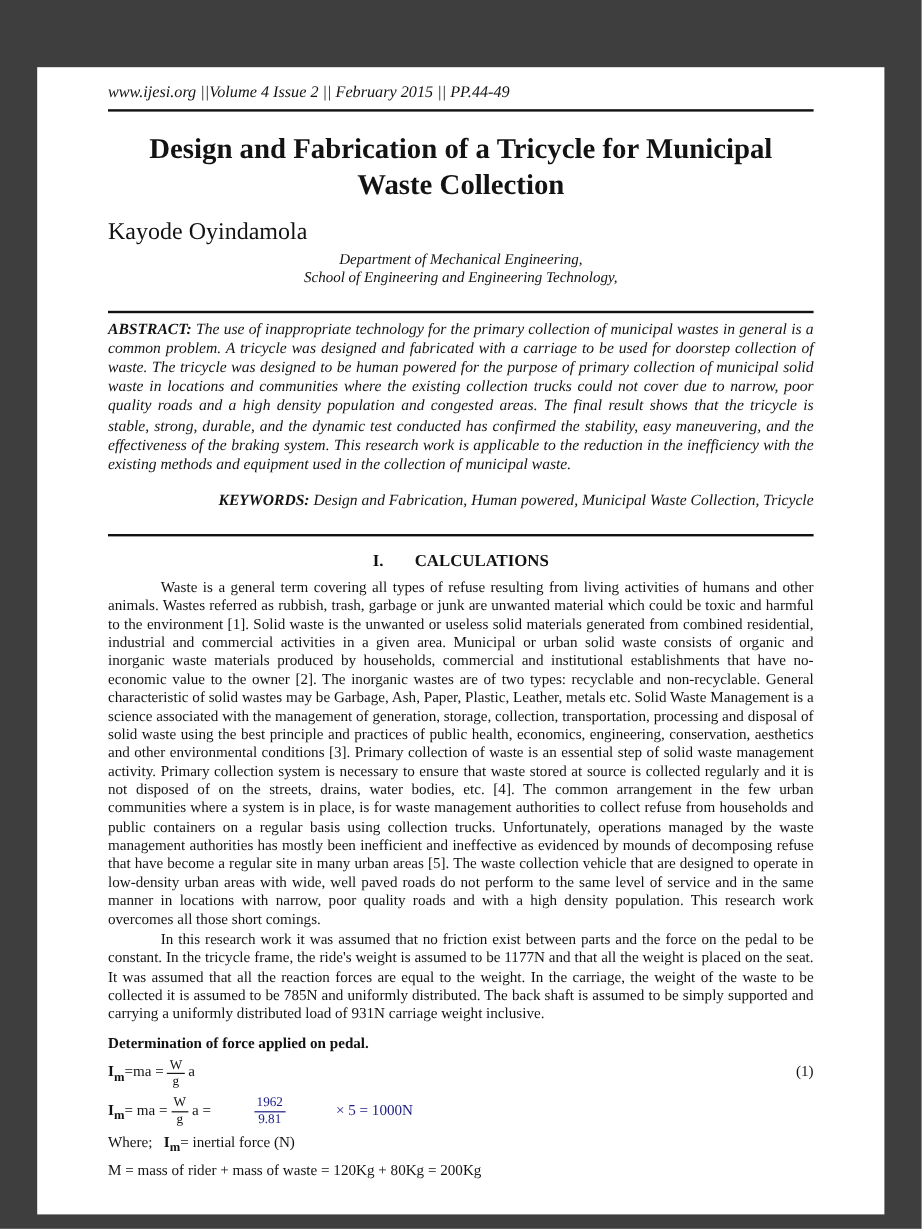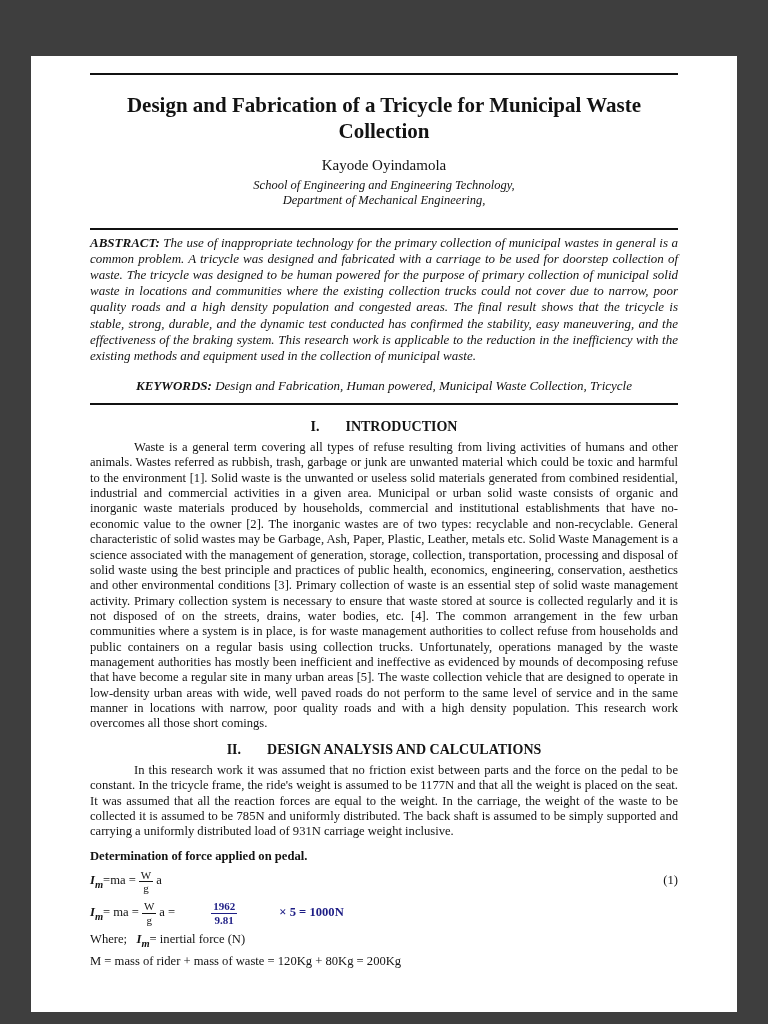--- a/index.html
+++ b/index.html
@@ -16,83 +16,83 @@
     padding:10px 59px 6px 59px;
     display:flex;flex-direction:column;
     color:#131313;
   }
   
   .jheader{font-style:italic;font-size:13.5px;line-height:1.3;margin-top:2px;}
   .rule{height:2px;background:#111;margin:4px 0;}
   .rule.hdr{margin-top:5px;}
   
   .title{
-    font-size:21px;font-weight:bold;text-align:center;
+    font-size:24px;font-weight:bold;text-align:center;
     line-height:1.25;max-width:520px;margin:13px auto 10px auto;
   }
-  .author{font-size:15px;text-align:center;margin:2px 0 4px 0;}
+  .author{font-size:20px;text-align:left;margin:2px 0 4px 0;}
   .affil{font-style:italic;font-size:12.5px;text-align:center;line-height:1.22;}
   
   .abstract-block{margin-top:16px;}
   .abstract,.keywords{
     font-style:italic;font-size:13px;line-height:1.24;
     text-align:justify;margin:5px 0 0 0;
   }
   .blabel{font-weight:bold;font-style:italic;}
-  .keywords{margin-top:14px;margin-bottom:9px;text-align:center;}
+  .keywords{margin-top:14px;margin-bottom:20px;text-align:right;}
   
   .sec-head{font-size:14px;font-weight:bold;text-align:center;margin:10px 0 3px 0;}
   .sec-num{margin-right:26px;}
   .body-par{
     font-size:12.6px;line-height:1.22;text-align:justify;
     margin:2px 0 0 0;text-indent:44px;
   }
   .subhead{font-size:12.6px;font-weight:bold;margin:9px 0 2px 0;}
   
   .eq-line{font-size:12.6px;margin:3px 0;position:relative;}
   .eq-number{position:absolute;right:0;top:4px;}
   .frac{
     display:inline-block;text-align:center;vertical-align:middle;
     font-size:11px;line-height:1.12;margin:0 3px;
   }
   .frac .fn{display:block;border-bottom:1px solid currentColor;padding:0 2px;}
   .frac .fd{display:block;}
-  .eq-bold{font-weight:bold;font-style:italic;}
-  .blue{color:#1d1d85;font-weight:bold;margin-left:36px;}
+  .eq-bold{font-weight:bold;}
+  .blue{color:#1d1d85;font-weight:normal;margin-left:36px;}
   .plain-line{font-size:12.6px;margin:3px 0;}
 </style>
 </head>
 <body>
 
 <div class="page">
 
   <div class="jheader">
+    <div>www.ijesi.org ||Volume 4 Issue 2 || February 2015 || PP.44-49</div>
   </div>
   <div class="rule hdr"></div>
 
   <h1 class="title">Design and Fabrication of a Tricycle for Municipal Waste Collection</h1>
 
   <div class="author">Kayode Oyindamola</div>
 
   <div class="affil">
+    <div>Department of Mechanical Engineering,</div>
     <div>School of Engineering and Engineering Technology,</div>
-    <div>Department of Mechanical Engineering,</div>
   </div>
 
   <div class="abstract-block">
     <div class="rule"></div>
     <p class="abstract"><span class="blabel">ABSTRACT:</span><span> The use of inappropriate technology for the primary collection of municipal wastes in general is a common problem. A tricycle was designed and fabricated with a carriage to be used for doorstep collection of waste. The tricycle was designed to be human powered for the purpose of primary collection of municipal solid waste in locations and communities where the existing collection trucks could not cover due to narrow, poor quality roads and a high density population and congested areas. The final result shows that the tricycle is stable, strong, durable, and the dynamic test conducted has confirmed the stability, easy maneuvering, and the effectiveness of the braking system. This research work is applicable to the reduction in the inefficiency with the existing methods and equipment used in the collection of municipal waste.</span></p>
     <p class="keywords"><span class="blabel">KEYWORDS:</span><span> Design and Fabrication, Human powered, Municipal Waste Collection, Tricycle</span></p>
     <div class="rule"></div>
   </div>
 
-  <h2 class="sec-head"><span class="sec-num">I.</span><span>INTRODUCTION</span></h2>
+  <h2 class="sec-head"><span class="sec-num">I.</span><span>CALCULATIONS</span></h2>
   <p class="body-par">Waste is a general term covering all types of refuse resulting from living activities of humans and other animals. Wastes referred as rubbish, trash, garbage or junk are unwanted material which could be toxic and harmful to the environment [1]. Solid waste is the unwanted or useless solid materials generated from combined residential, industrial and commercial activities in a given area. Municipal or urban solid waste consists of organic and inorganic waste materials produced by households, commercial and institutional establishments that have no-economic value to the owner [2]. The inorganic wastes are of two types: recyclable and non-recyclable. General characteristic of solid wastes may be Garbage, Ash, Paper, Plastic, Leather, metals etc. Solid Waste Management is a science associated with the management of generation, storage, collection, transportation, processing and disposal of solid waste using the best principle and practices of public health, economics, engineering, conservation, aesthetics and other environmental conditions [3]. Primary collection of waste is an essential step of solid waste management activity. Primary collection system is necessary to ensure that waste stored at source is collected regularly and it is not disposed of on the streets, drains, water bodies, etc. [4]. The common arrangement in the few urban communities where a system is in place, is for waste management authorities to collect refuse from households and public containers on a regular basis using collection trucks. Unfortunately, operations managed by the waste management authorities has mostly been inefficient and ineffective as evidenced by mounds of decomposing refuse that have become a regular site in many urban areas [5]. The waste collection vehicle that are designed to operate in low-density urban areas with wide, well paved roads do not perform to the same level of service and in the same manner in locations with narrow, poor quality roads and with a high density population. This research work overcomes all those short comings.</p>
 
-  <h2 class="sec-head"><span class="sec-num">II.</span><span>DESIGN ANALYSIS AND CALCULATIONS</span></h2>
   <p class="body-par">In this research work it was assumed that no friction exist between parts and the force on the pedal to be constant. In the tricycle frame, the ride's weight is assumed to be 1177N and that all the weight is placed on the seat. It was assumed that all the reaction forces are equal to the weight. In the carriage, the weight of the waste to be collected it is assumed to be 785N and uniformly distributed. The back shaft is assumed to be simply supported and carrying a uniformly distributed load of 931N carriage weight inclusive.</p>
 
   <p class="subhead">Determination of force applied on pedal.</p>
 
   <div class="eq-line">
     <span><span class="eq-bold"><span>I</span><sub>m</sub></span><span>=ma =</span><span class="frac"><span class="fn">W</span><span class="fd">g</span></span><span>a</span></span>
     <span class="eq-number">(1)</span>
   </div>
 
   <div class="eq-line">

